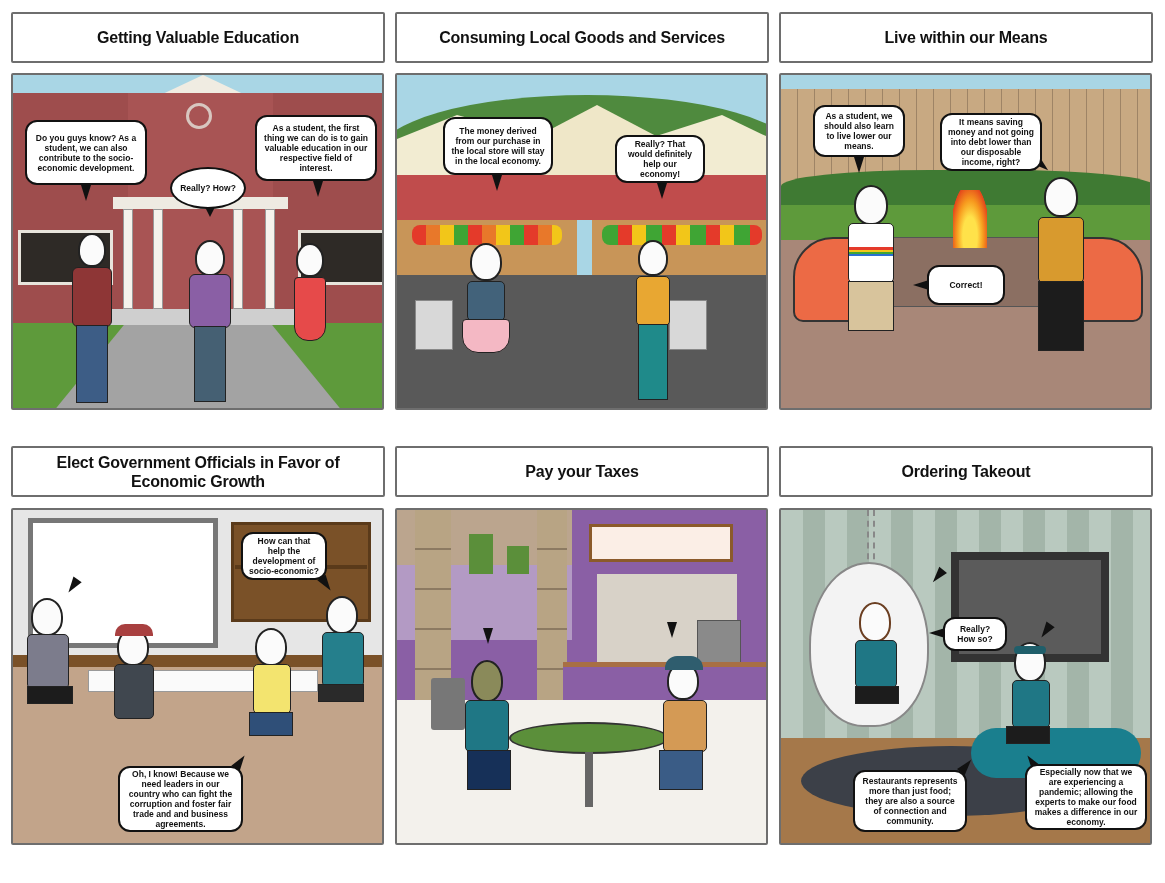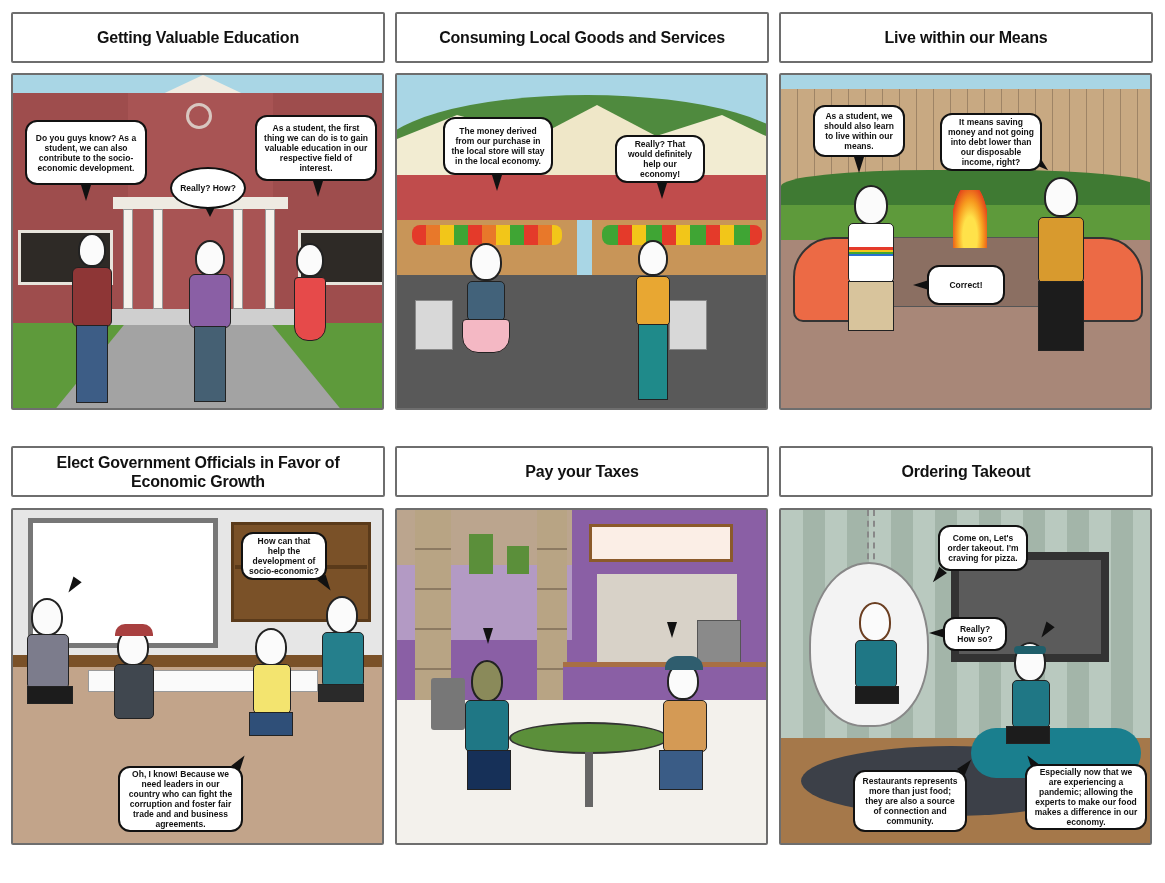--- a/index.html
+++ b/index.html
@@ -129,21 +129,21 @@
     <div class="head" style="left:18px;top:0;width:34px;height:40px;"></div>
     <div class="body-part" style="left:12px;top:38px;width:46px;height:60px;background:linear-gradient(#fff 0 40%,#e43a2a 40% 44%,#f2c619 44% 48%,#3fa534 48% 52%,#2a6fd1 52% 56%,#fff 56%);border-radius:5px;"></div>
     <div class="body-part" style="left:12px;top:96px;width:46px;height:50px;background:#d8c49c;"></div>
   </div>
   <div class="person" style="left:245px;top:102px;width:70px;height:190px;">
     <div class="head" style="left:18px;top:0;width:34px;height:40px;"></div>
     <div class="body-part" style="left:12px;top:40px;width:46px;height:66px;background:#d89a2e;border-radius:5px;"></div>
     <div class="body-part" style="left:12px;top:104px;width:46px;height:70px;background:#1c1c1c;"></div>
   </div>
 
-  <div class="bubble" style="left:32px;top:30px;width:92px;height:52px;">As a student, we should also learn to live within our means.</div>
+  <div class="bubble" style="left:32px;top:30px;width:92px;height:52px;">As a student, we should also learn to live lower our means.</div>
   <div class="tail down" style="left:73px;top:82px;"></div>
   <div class="bubble" style="left:159px;top:38px;width:102px;height:58px;">It means saving money and not going into debt lower than our disposable income, right?</div>
   <div class="tail right" style="left:253px;top:85px;transform:rotate(40deg);"></div>
   <div class="bubble" style="left:146px;top:190px;width:78px;height:40px;">Correct!</div>
   <div class="tail left" style="left:132px;top:205px;"></div>
 </div>
 
 <div class="title-box" style="left:11px;top:446px;width:374px;">Elect Government Officials in Favor of Economic Growth</div>
 <div class="title-box" style="left:395px;top:446px;width:374px;">Pay your Taxes</div>
 <div class="title-box" style="left:779px;top:446px;width:374px;text-align:right;">Ordering Takeout</div>
@@ -229,21 +229,20 @@
     <div class="body-part" style="left:4px;top:38px;width:42px;height:48px;background:#1f7785;border-radius:5px;"></div>
     <div class="body-part" style="left:4px;top:84px;width:44px;height:18px;background:#1c1c1c;"></div>
   </div>
   <div class="person" style="left:225px;top:132px;width:55px;height:150px;">
     <div class="head" style="left:8px;top:0;width:32px;height:40px;"></div>
     <div class="abs" style="left:8px;top:4px;width:32px;height:8px;background:#1f5e6a;border-radius:6px;"></div>
     <div class="body-part" style="left:6px;top:38px;width:38px;height:48px;background:#1f7785;border-radius:5px;"></div>
     <div class="body-part" style="left:0;top:84px;width:44px;height:18px;background:#1c1c1c;"></div>
   </div>
 
-  <div class="bubble" style="left:157px;top:15px;width:90px;height:46px;">Come on, Let's order takeout. I'm craving for pizza.</div>
   <div class="tail down" style="left:152px;top:58px;transform:rotate(40deg);"></div>
   <div class="tail down" style="left:260px;top:113px;transform:rotate(35deg);"></div>
   <div class="bubble" style="left:162px;top:107px;width:64px;height:34px;">Really? How so?</div>
   <div class="tail left" style="left:148px;top:118px;"></div>
   <div class="bubble" style="left:72px;top:260px;width:114px;height:62px;">Restaurants represents more than just food; they are also a source of connection and community.</div>
   <div class="tail up" style="left:180px;top:248px;transform:rotate(40deg);"></div>
   <div class="bubble" style="left:244px;top:254px;width:122px;height:66px;">Especially now that we are experiencing a pandemic; allowing the experts to make our food makes a difference in our economy.</div>
   <div class="tail up" style="left:246px;top:244px;transform:rotate(-35deg);"></div>
 </div>
 

